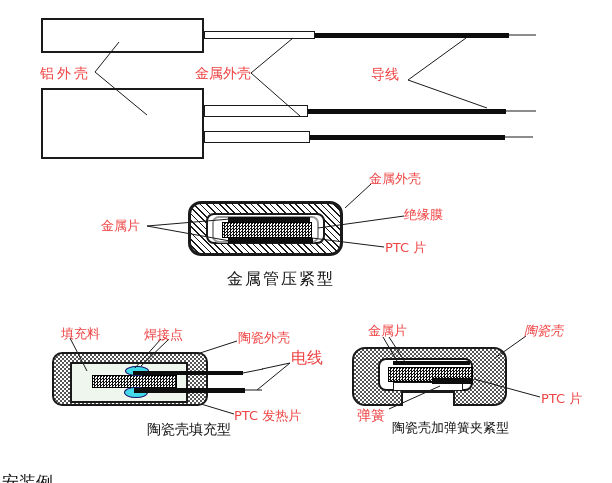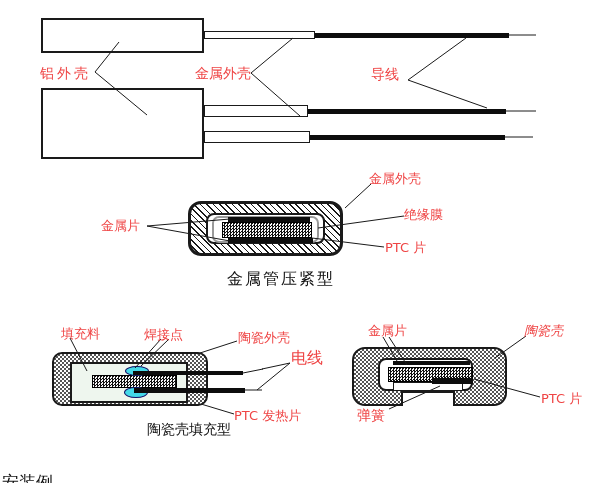--- a/index.html
+++ b/index.html
@@ -75,20 +75,21 @@
   <div class="abs" style="left:378px;top:358px;width:95px;height:33px;background:#fff;border:2px solid #1a1a1a;border-radius:8px;box-sizing:border-box;z-index:11;"></div>
   <div class="abs" style="left:393px;top:382px;width:70px;height:9px;background:#fff;border:1.5px solid #1a1a1a;box-sizing:border-box;z-index:12;"></div>
   <div class="abs" style="left:393px;top:361px;width:77px;height:4px;background:#0d0d0d;z-index:14;"></div>
   <div class="abs speckle" style="left:388px;top:367px;width:85px;height:15px;border:1px solid #000;box-sizing:border-box;z-index:13;"></div>
   <div class="abs" style="left:432px;top:378px;width:41px;height:6px;background:#0d0d0d;z-index:14;"></div>
 
   <div class="lbl" style="left:368px;top:324px;">金属片</div>
   <div class="lbl" style="left:524px;top:324px;font-style:italic;">陶瓷壳</div>
   <div class="lbl" style="left:541px;top:392px;">PTC 片</div>
   <div class="lbl" style="left:357px;top:408px;font-size:14px;">弹簧</div>
+  <div class="cap" style="left:392px;top:421px;font-size:13px;">陶瓷壳加弹簧夹紧型</div>
 
   <div class="abs" style="left:2px;top:471px;font-size:17px;z-index:60;">安装例</div>
 
   <svg class="leaders" width="612" height="483" viewBox="0 0 612 483">
     <g stroke="#1a1a1a" stroke-width="1" fill="none">
 
       <path d="M95,72 L119,42 M95,72 L147,115"></path>
       <path d="M251,73 L293,38 M251,73 L300,116"></path>
       <path d="M408,80 L466,38 M408,80 L487,108"></path>
 

